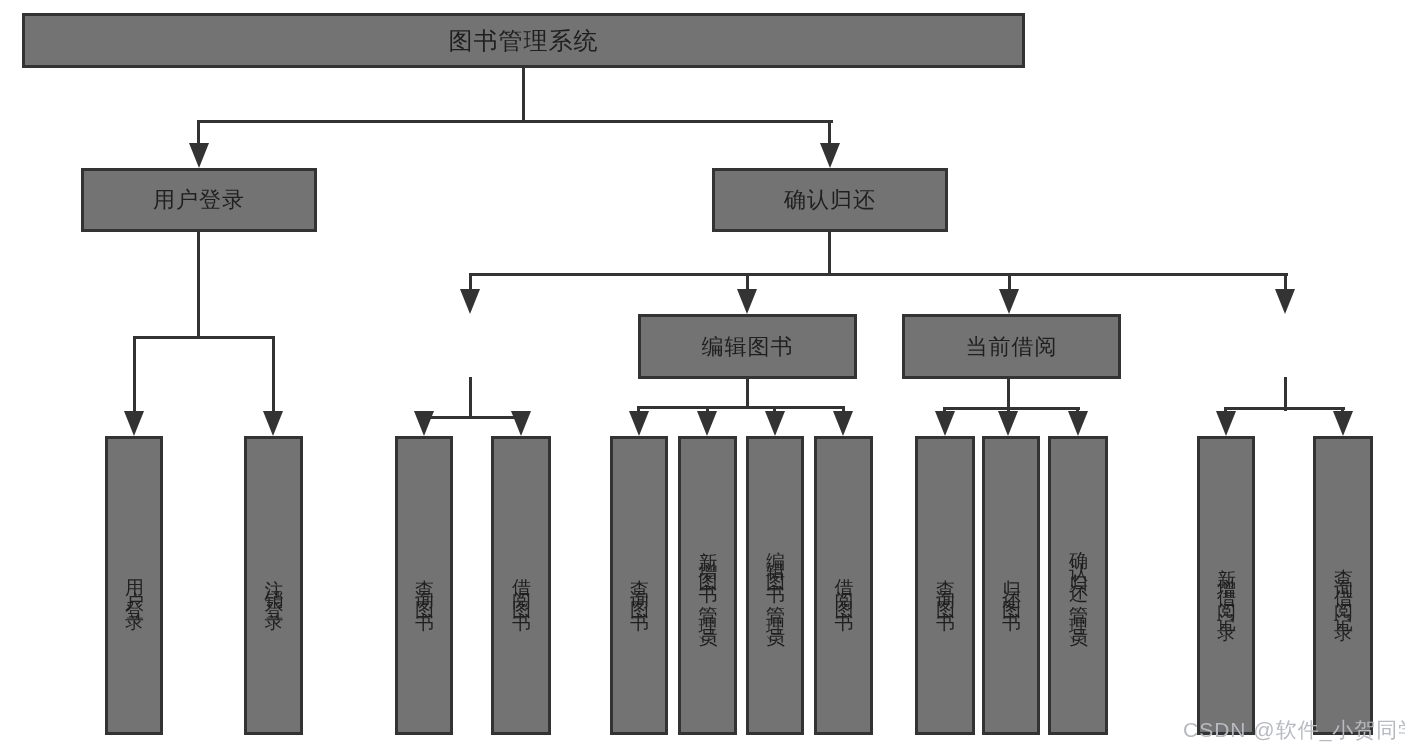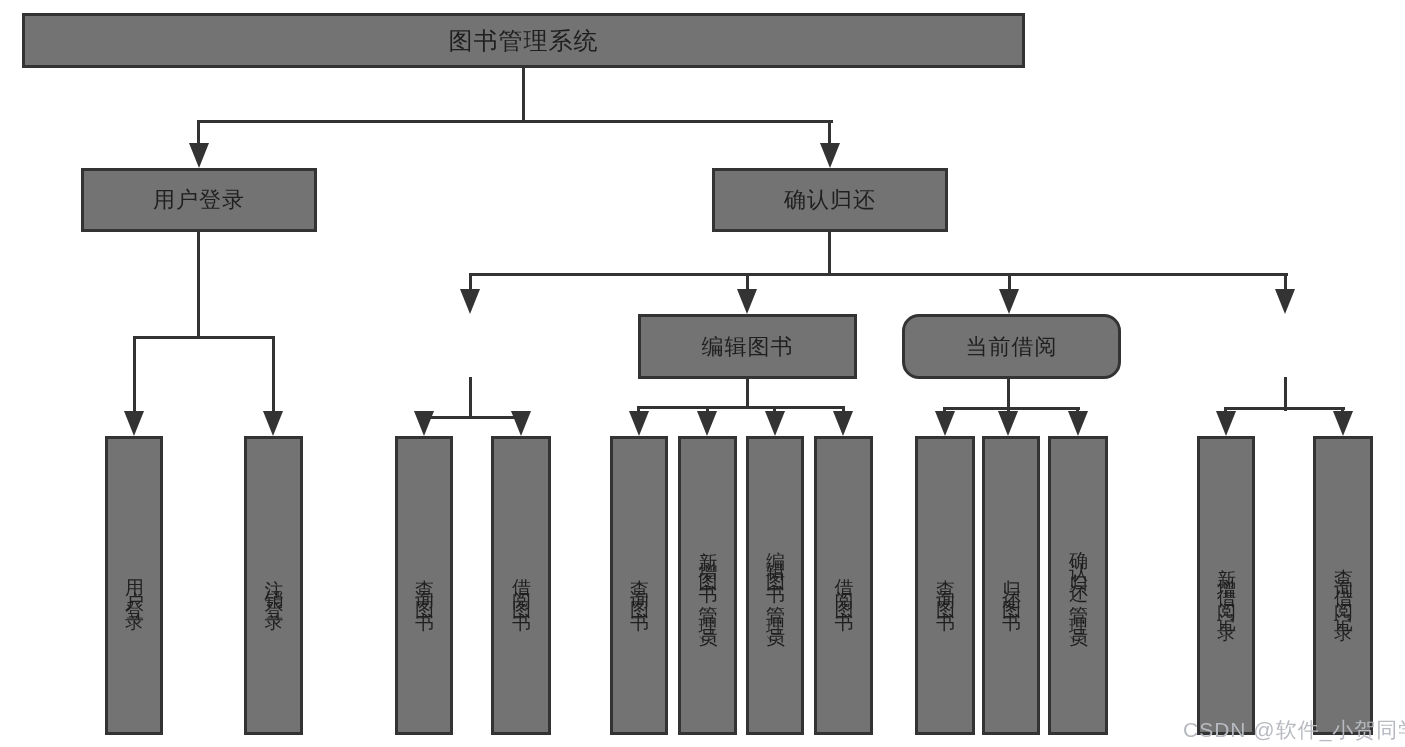--- a/index.html
+++ b/index.html
@@ -58,21 +58,21 @@
   <div class="vline" style="left:1008px;top:273px;height:18px;"></div>
   <div class="vline" style="left:1284px;top:273px;height:18px;"></div>
   <div class="arrow" style="left:460px;top:289px;"></div>
   <div class="arrow" style="left:737px;top:289px;"></div>
   <div class="arrow" style="left:999px;top:289px;"></div>
   <div class="arrow" style="left:1275px;top:289px;"></div>
 
   <div class="box" style="left:638px;top:314px;width:219px;height:65px;">
     <span class="hlabel">编辑图书</span>
   </div>
-  <div class="box" style="left:902px;top:314px;width:219px;height:65px;border-radius:17px;">
+  <div class="box" style="left:902px;top:314px;width:219px;height:65px;">
     <span class="hlabel">当前借阅</span>
   </div>
 
   <div class="vline" style="left:469px;top:377px;height:42px;"></div>
   <div class="hline" style="left:422px;top:416px;width:100px;"></div>
   <div class="arrow" style="left:414px;top:411px;"></div>
   <div class="arrow" style="left:511px;top:411px;"></div>
 
   <div class="vline" style="left:746px;top:377px;height:32px;"></div>
   <div class="hline" style="left:637px;top:406px;width:208px;"></div>

